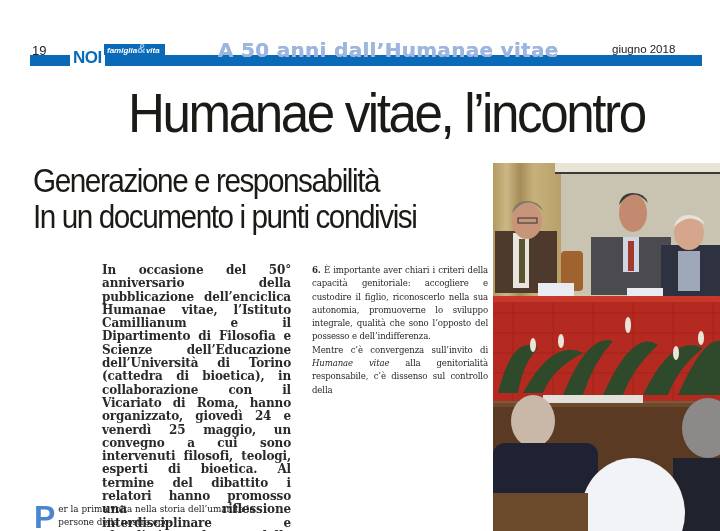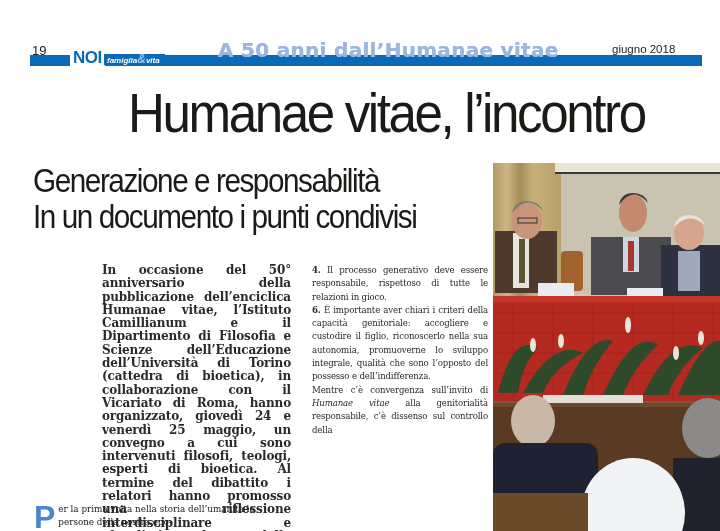--- a/index.html
+++ b/index.html
@@ -4,21 +4,21 @@
 <style>
   html, body { margin:0; padding:0; }
   body { width:720px; height:531px; background:#ffffff; position:relative; overflow:hidden; font-family:"DejaVu Serif", serif; color:#1a1a1a; }
   .abs { position:absolute; }
 
   
   .page-num { left:32px; top:43px; font-family:"Liberation Sans", sans-serif; font-size:13px; color:#222; }
   .date { left:612px; top:43px; font-family:"Liberation Sans", sans-serif; font-size:11.5px; color:#222; }
   .bar { left:30px; top:55px; width:672px; height:11px; background:#0a6ab8; }
   .noi { left:70px; top:49px; font-family:"Liberation Sans", sans-serif; font-weight:bold; font-size:17px; color:#0a6ab8; letter-spacing:-0.5px; background:#fff; padding:0 3px 0 3px; line-height:17px; }
-  .fv { left:104px; top:54px; height:11px; width:58px; background:#0a6ab8; color:#fff; font-family:"Liberation Sans", sans-serif; font-style:italic; font-size:8px; line-height:11px; padding-left:3px; font-weight:bold; }
+  .fv { left:104px; top:44px; height:11px; width:58px; background:#0a6ab8; color:#fff; font-family:"Liberation Sans", sans-serif; font-style:italic; font-size:8px; line-height:11px; padding-left:3px; font-weight:bold; }
   .fv .amp { color:#9ec3ea; font-size:12px; font-style:italic; }
   .kicker { left:218px; top:38px; font-family:"DejaVu Sans", sans-serif; font-weight:bold; font-size:20px; color:#9db6df; letter-spacing:0.3px; white-space:nowrap; line-height:24px; text-shadow:0 0 0 #9db6df;text-align:center; }
 
   
   .title { left:128px; top:80px; font-family:"Liberation Sans", sans-serif; font-size:55px; letter-spacing:-2.6px; color:#1c1a17; white-space:nowrap; line-height:66px; transform:scaleX(0.93); transform-origin:left top; }
   .subtitle { left:33px; top:163px; font-family:"Liberation Sans", sans-serif; font-size:33px; letter-spacing:-1.6px; color:#1c1a17; line-height:36px; white-space:nowrap; transform:scaleX(0.9); transform-origin:left top; }
 
   
   .lead { left:102px; top:264px; width:189px; font-family:"DejaVu Serif", serif; font-weight:bold; font-size:12px; line-height:13.3px; text-align:justify; color:#2a2a2a; letter-spacing:-0.15px; }
   .body-left { left:34px; top:503px; width:258px; font-family:"DejaVu Serif", serif; font-size:8.8px; line-height:13.3px; color:#222; }
@@ -47,21 +47,20 @@
   <div>In un documento i punti condivisi</div>
 </div>
 
 <div class="abs lead">In occasione del 50° anniversario della pubblicazione dell’enciclica Humanae vitae, l’Istituto Camillianum e il Dipartimento di Filosofia e Scienze dell’Educazione dell’Università di Torino (cattedra di bioetica), in collaborazione con il Vicariato di Roma, hanno organizzato, giovedì 24 e venerdì 25 maggio, un convegno a cui sono intervenuti filosofi, teologi, esperti di bioetica. Al termine del dibattito i relatori hanno promosso una riflessione interdisciplinare e pluralistica sul tema della genitorialità responsabile e per mettere a fuoco alcuni nuclei della complessa problematica hanno ritenuto opportuno elaborare il Documento di sintesi che qui pubblichiamo integralmente.</div>
 
 <div class="abs body-left">
   <span class="dropcap">P</span><span>er la prima volta nella storia dell’umanità le persone della nostra epo-</span>
 </div>
 
 <div class="abs col2">
-  <p><span class="num">4.</span> <span>Il processo generativo deve essere responsabile, rispettoso di tutte le relazioni in gioco.</span></p>
   <p><span class="num">6.</span> <span>È importante aver chiari i criteri della capacità genitoriale: accogliere e custodire il figlio, riconoscerlo nella sua autonomia, promuoverne lo sviluppo integrale, qualità che sono l’opposto del possesso e dell’indifferenza.</span></p>
   <p><span>Mentre c’è convergenza sull’invito di </span><em>Humanae vitae</em><span> alla genitorialità responsabile, c’è dissenso sul controllo della</span></p>
 </div>
 
 <div class="abs photo">
   <svg width="227" height="368" viewBox="0 0 227 368">
     <defs>
       <linearGradient id="curtain" x1="0" x2="1">
         <stop offset="0" stop-color="#b39a62"></stop>
           <stop offset="0.2" stop-color="#cbb785"></stop>

